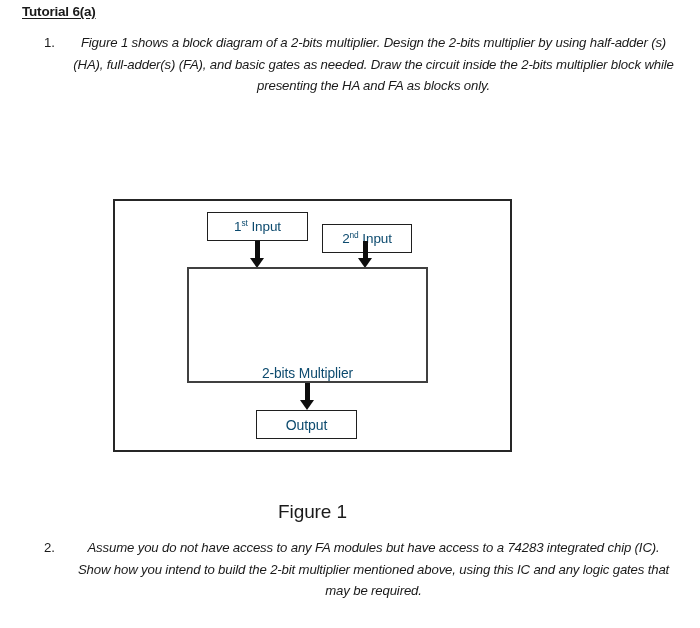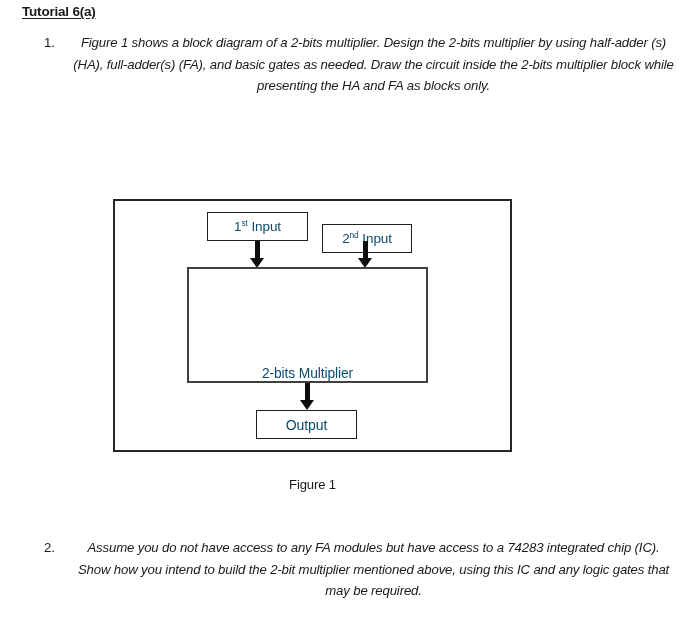--- a/index.html
+++ b/index.html
@@ -166,24 +166,24 @@
   #arrow-in-2 .head  { top: 17px; }
 
   #arrow-out { left: 307px; top: 383px; }
   #arrow-out .shaft { height: 18px; }
   #arrow-out .head  { top: 17px; }
 
   
   .fig-caption {
     position: absolute;
     left: 113px;
-    top: 477px;
+    top: 501px;
     width: 399px;
     text-align: center;
-    font-size: 13px;
+    font-size: 19px;
     letter-spacing: -0.1px;
   }
 </style>
 </head>
 <body>
 
 <div class="page">
 
   <div class="doc-title">Tutorial 6(a)</div>
 

